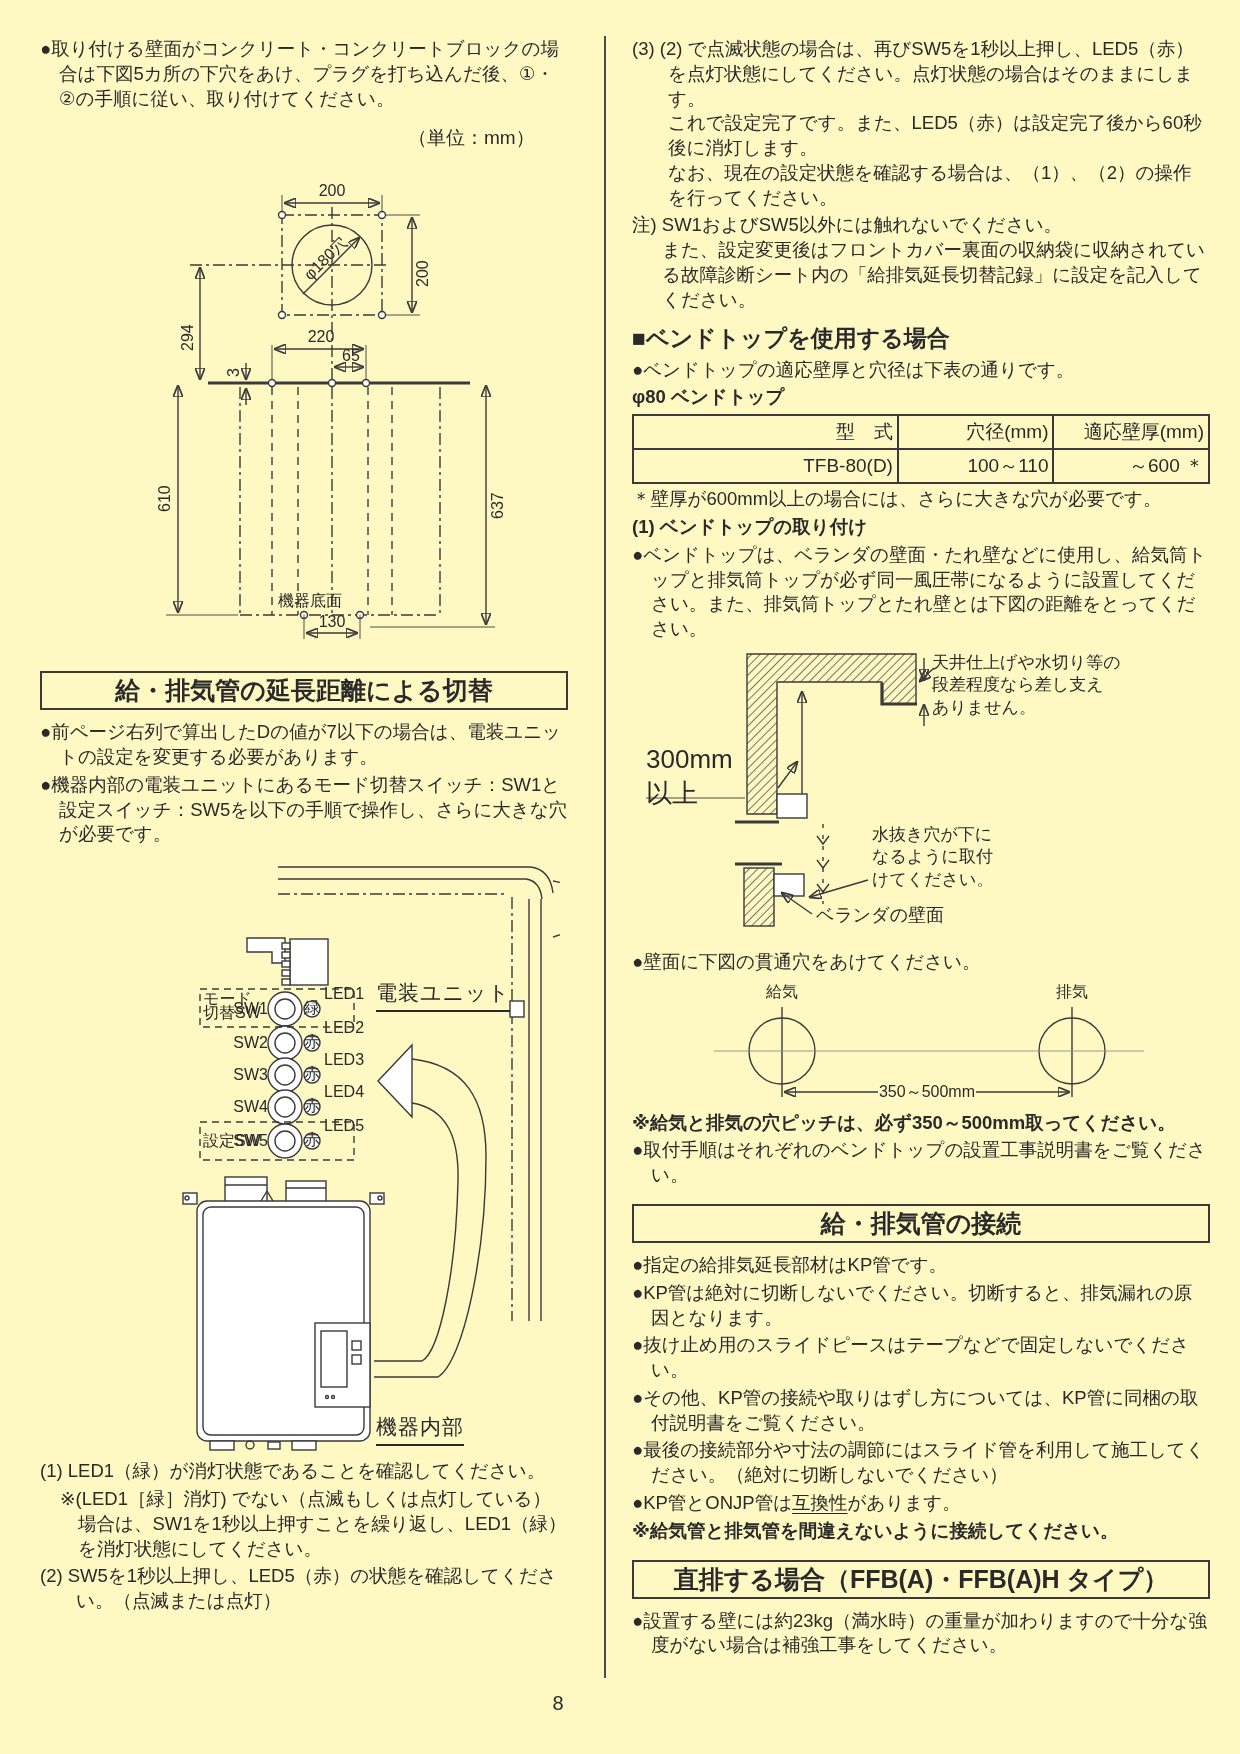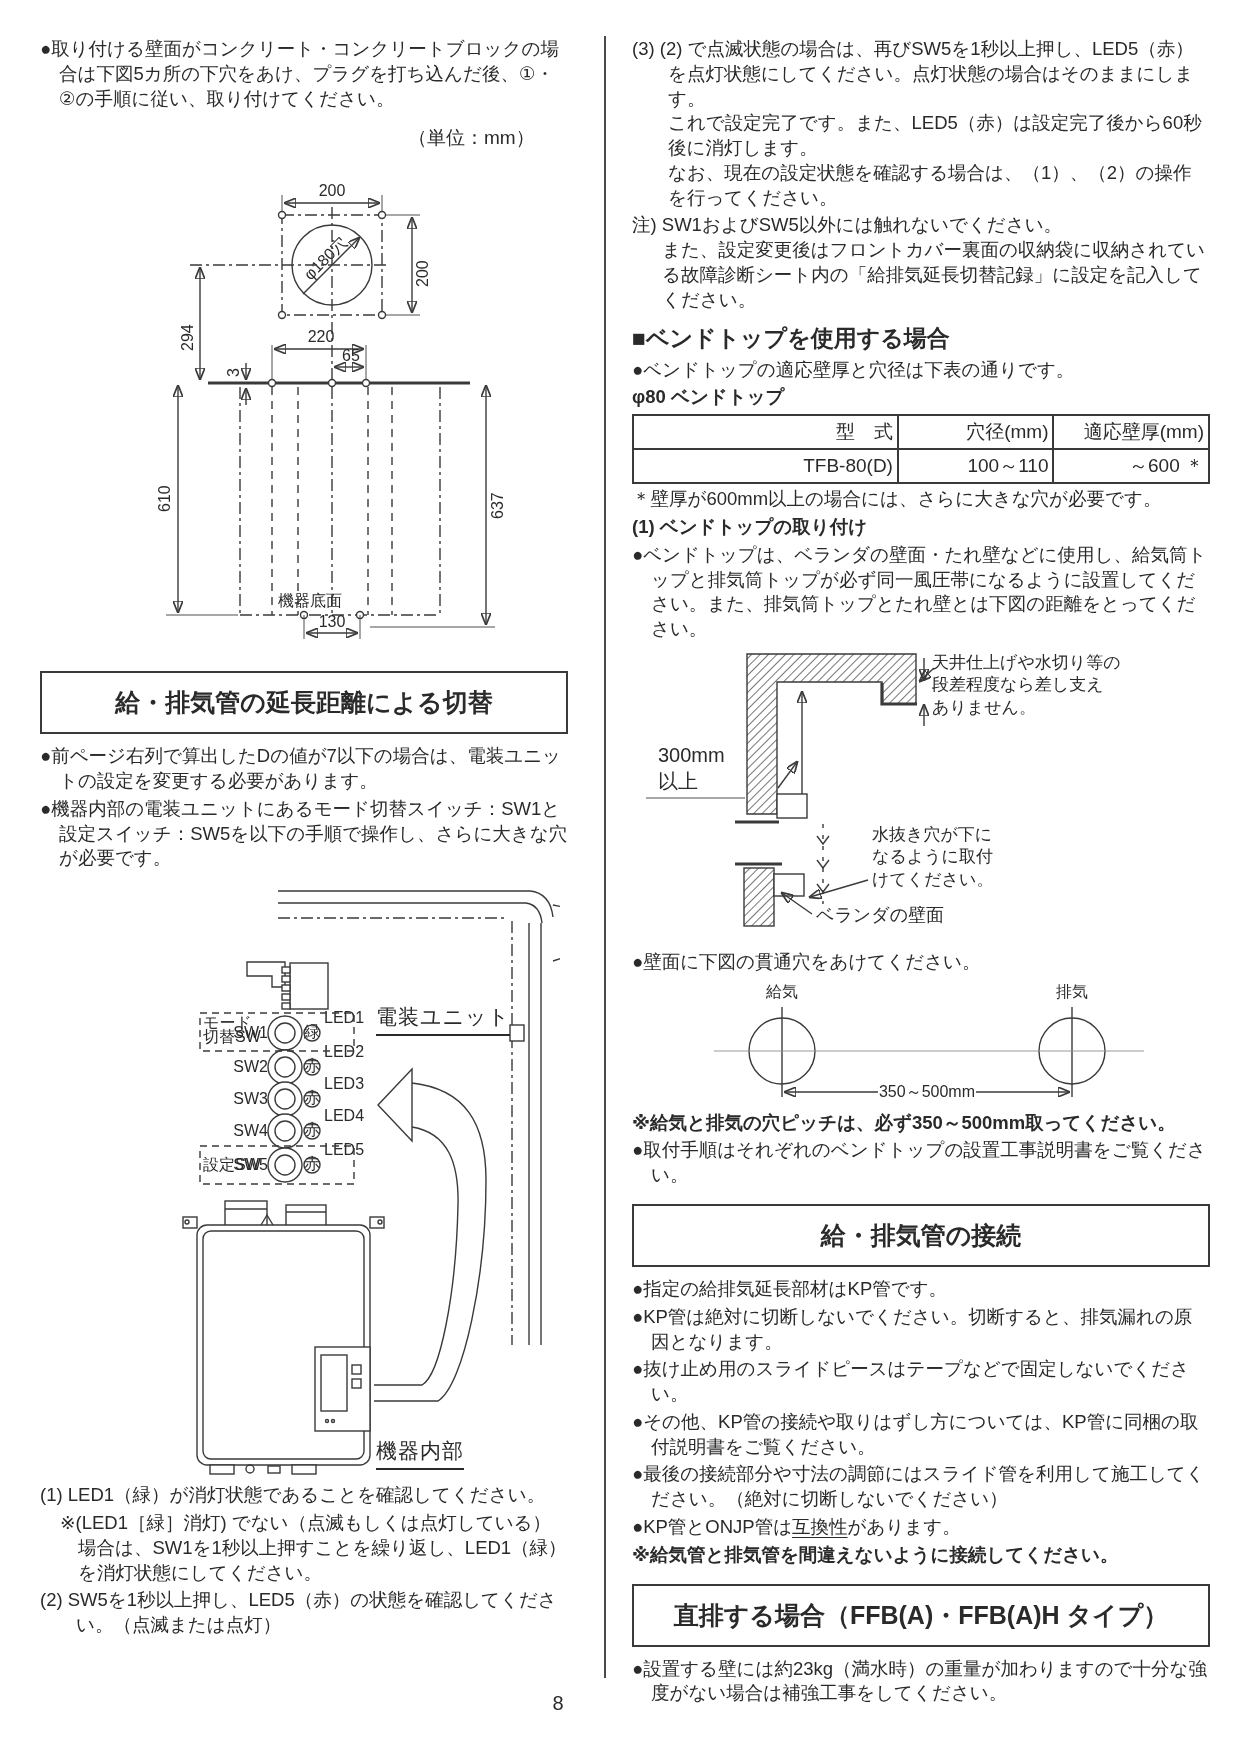--- a/index.html
+++ b/index.html
@@ -1,31 +1,31 @@
 <!DOCTYPE html>
 <html><head>
 <meta charset="utf-8">
 <style>
   html,body{margin:0;padding:0;background:#e8e8e8}
-  .page{position:relative;width:1240px;height:1754px;background:#ffffff;margin:0 auto;
+  .page{position:relative;width:1240px;height:1754px;background:#fef9c3;margin:0 auto;
         font-family:"Liberation Sans","DejaVu Sans",sans-serif;color:#2a2a2a;overflow:hidden}
   .col{position:absolute;top:34px}
   .col.left{left:40px;width:528px}
   .col.right{left:632px;width:578px}
   .divider{position:absolute;left:604px;top:36px;height:1642px;width:0;border-left:2px solid #4a4a4a}
   .para{font-size:18.5px;line-height:1.34;margin:3px 0}
   .hang1{padding-left:19px;text-indent:-19px}
   .hang2{padding-left:36px;text-indent:-36px}
   .hangN{margin-left:20px;padding-left:18px;text-indent:-18px}
   .hangNote{padding-left:30px;text-indent:-30px}
   .pre{white-space:pre-line}
   .bold{font-weight:bold}
   .h3{font-size:23px;font-weight:bold;margin:10px 0 4px}
   .section-box{border:2.5px solid #3a3a3a;text-align:center;font-weight:bold;font-size:25px;
-               padding:13px 0;margin:16px 0 10px}
+               padding:1px 0;margin:16px 0 10px}
   .u{text-decoration:underline;text-underline-offset:4px}
   .badge{display:inline-block;background:#4a4a4a;color:#fff;font-size:14px;min-width:17px;height:18px;
          line-height:18px;text-align:center;margin:0 4px;vertical-align:2px;text-indent:0}
   table{border-collapse:collapse}
   .btable{width:100%;margin:4px 0 2px}
   .btable th,.btable td{border:2px solid #3a3a3a;font-size:19px;font-weight:normal;text-align:right;padding:3px 4px}
   .dg{position:relative;margin:4px 0}
   .dg svg{display:block}
   .dg line,.dg path,.dg rect,.dg circle,.dg polyline,.dg polygon{stroke:#3a3a3a;stroke-width:1.4;fill:none}
   .dg .fw{fill:#fff}
@@ -301,21 +301,21 @@
 
         <line class="dsh2" x1="191" y1="178" x2="191" y2="258"></line>
         <path d="M185,190 l6,8 l6,-8 M185,214 l6,8 l6,-8 M185,238 l6,8 l6,-8"></path>
 
         <line class="thick" x1="103" y1="218" x2="150" y2="218"></line>
         <rect class="fh" x="112" y="222" width="30" height="58"></rect>
         <rect class="fw" x="142" y="228" width="30" height="22"></rect>
         <line x1="180" y1="268" x2="150" y2="247" marker-end="url(#aC)"></line>
         <line x1="236" y1="234" x2="178" y2="251" marker-end="url(#aC)"></line>
       </svg>
-      <div class="ov" style="left:26px;top:96px;font-size:20px">300mm
+      <div class="ov" style="left:14px;top:96px;font-size:26px">300mm
 以上</div>
       <div class="ov" style="left:240px;top:178px;width:170px">水抜き穴が下に
 なるように取付
 けてください。</div>
       <div class="ov" style="left:300px;top:6px;width:210px">天井仕上げや水切り等の
 段差程度なら差し支え
 ありません。</div>
       <div class="ov" style="left:184px;top:258px;font-size:18px">ベランダの壁面</div>
     </div>
 

